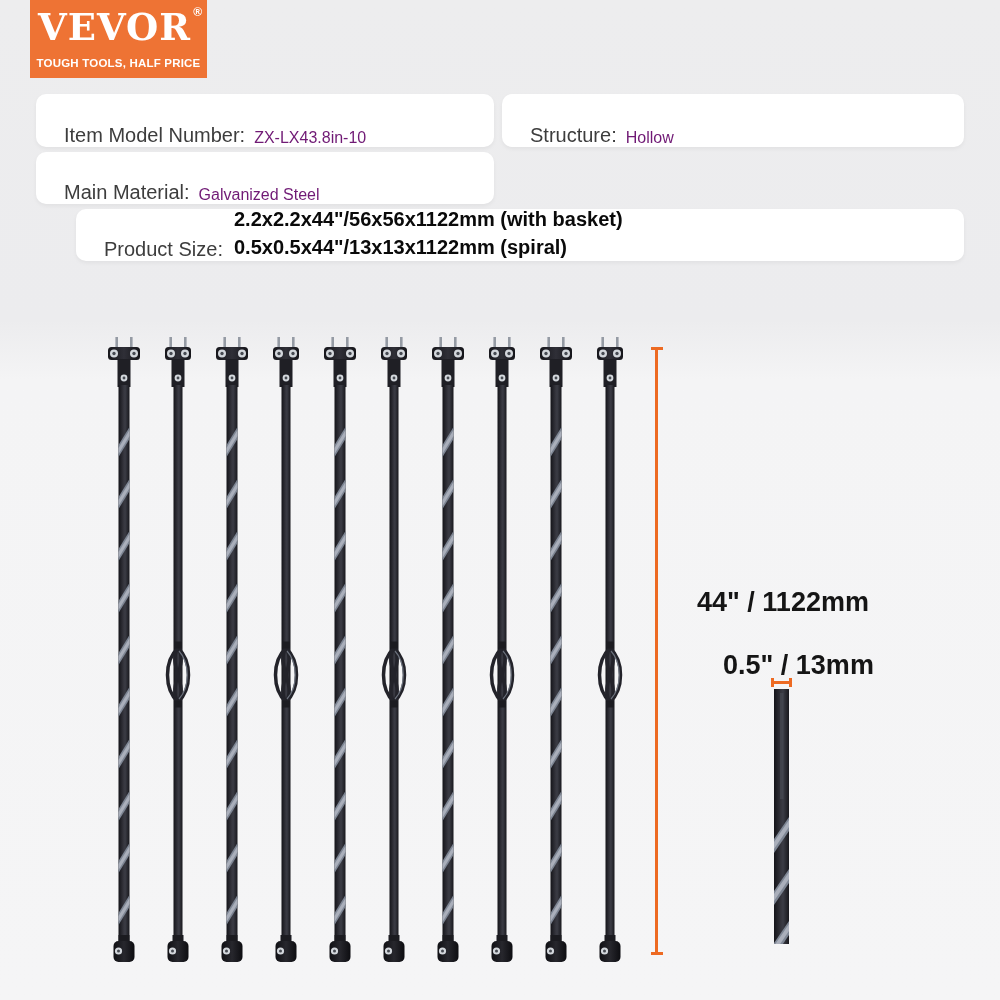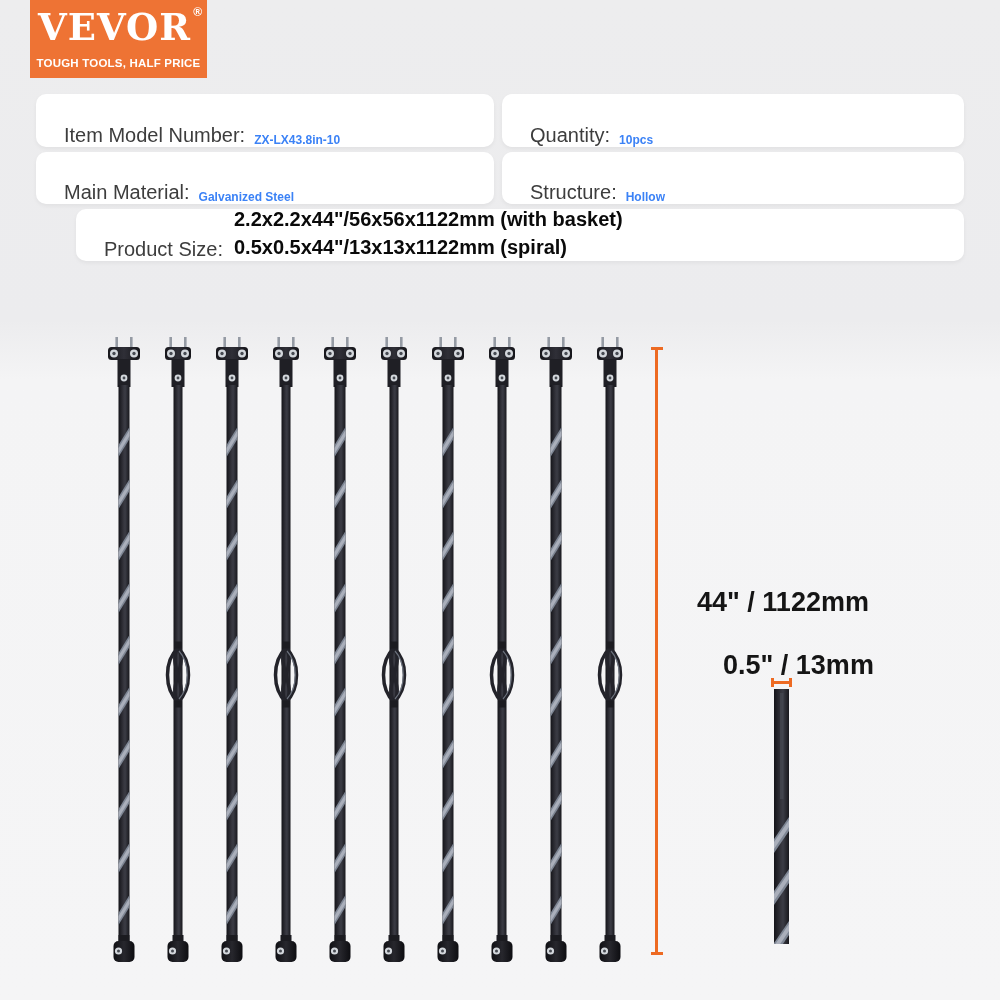--- a/index.html
+++ b/index.html
@@ -22,21 +22,21 @@
     position:absolute;left:36px;top:94px;width:928px;
     display:grid;grid-template-columns:458px 462px;column-gap:8px;
     grid-template-rows:53px 52px 52px 59px;row-gap:5px;
   }
   .spec-cell{
     background:#fff;border-radius:10px;box-shadow:0 2px 4px rgba(0,0,0,.05);
     display:flex;align-items:flex-end;padding-left:28px;box-sizing:border-box;
   }
   .spec-cell.full{grid-column:1 / -1;margin-left:40px;}
   .spec-label{font-size:20px;color:#3d3d3d;white-space:nowrap;}
-  .spec-value{font-size:12px;color:#3b82f6;font-weight:bold;margin-left:9px;white-space:nowrap;}
+  .spec-value{font-size:16px;color:#701a75;font-weight:normal;margin-left:9px;white-space:nowrap;}
   .size-lines{margin-left:11px;display:flex;flex-direction:column;justify-content:center;}
   .size-line{font-size:20px;font-weight:bold;color:#0a0a0a;line-height:28px;white-space:nowrap;}
   
   .product-svg{position:absolute;left:0;top:0;}
   
   .dim-v{position:absolute;left:655px;top:347px;width:3px;height:608px;background:var(--dim,#ED6A22);}
   .dim-v::before,.dim-v::after{content:"";position:absolute;left:-4.5px;width:12px;height:3px;background:inherit;}
   .dim-v::before{top:0;}
   .dim-v::after{bottom:0;}
   .dim-h{position:absolute;left:771px;top:681px;width:21px;height:3px;background:var(--dim,#ED6A22);}
@@ -58,30 +58,26 @@
     </div>
     <div class="tagline">TOUGH TOOLS, HALF PRICE</div>
   </div>
 
   <div class="specs">
     <div class="spec-cell">
       <span class="spec-label">Item Model Number:</span>
       <span class="spec-value">ZX-LX43.8in-10</span>
     </div>
     <div class="spec-cell">
-      <span class="spec-label">Quantity:</span>
-      <span class="spec-value">10pcs</span>
+      <span class="spec-label">Structure:</span>
+      <span class="spec-value">Hollow</span>
     </div>
     <div class="spec-cell">
       <span class="spec-label">Main Material:</span>
       <span class="spec-value">Galvanized Steel</span>
-    </div>
-    <div class="spec-cell">
-      <span class="spec-label">Structure:</span>
-      <span class="spec-value">Hollow</span>
     </div>
     <div class="spec-cell full">
       <span class="spec-label">Product Size:</span>
       <span class="size-lines">
         <span class="size-line">2.2x2.2x44"/56x56x1122mm (with basket)</span>
         <span class="size-line">0.5x0.5x44"/13x13x1122mm (spiral)</span>
       </span>
     </div>
   </div>
 

